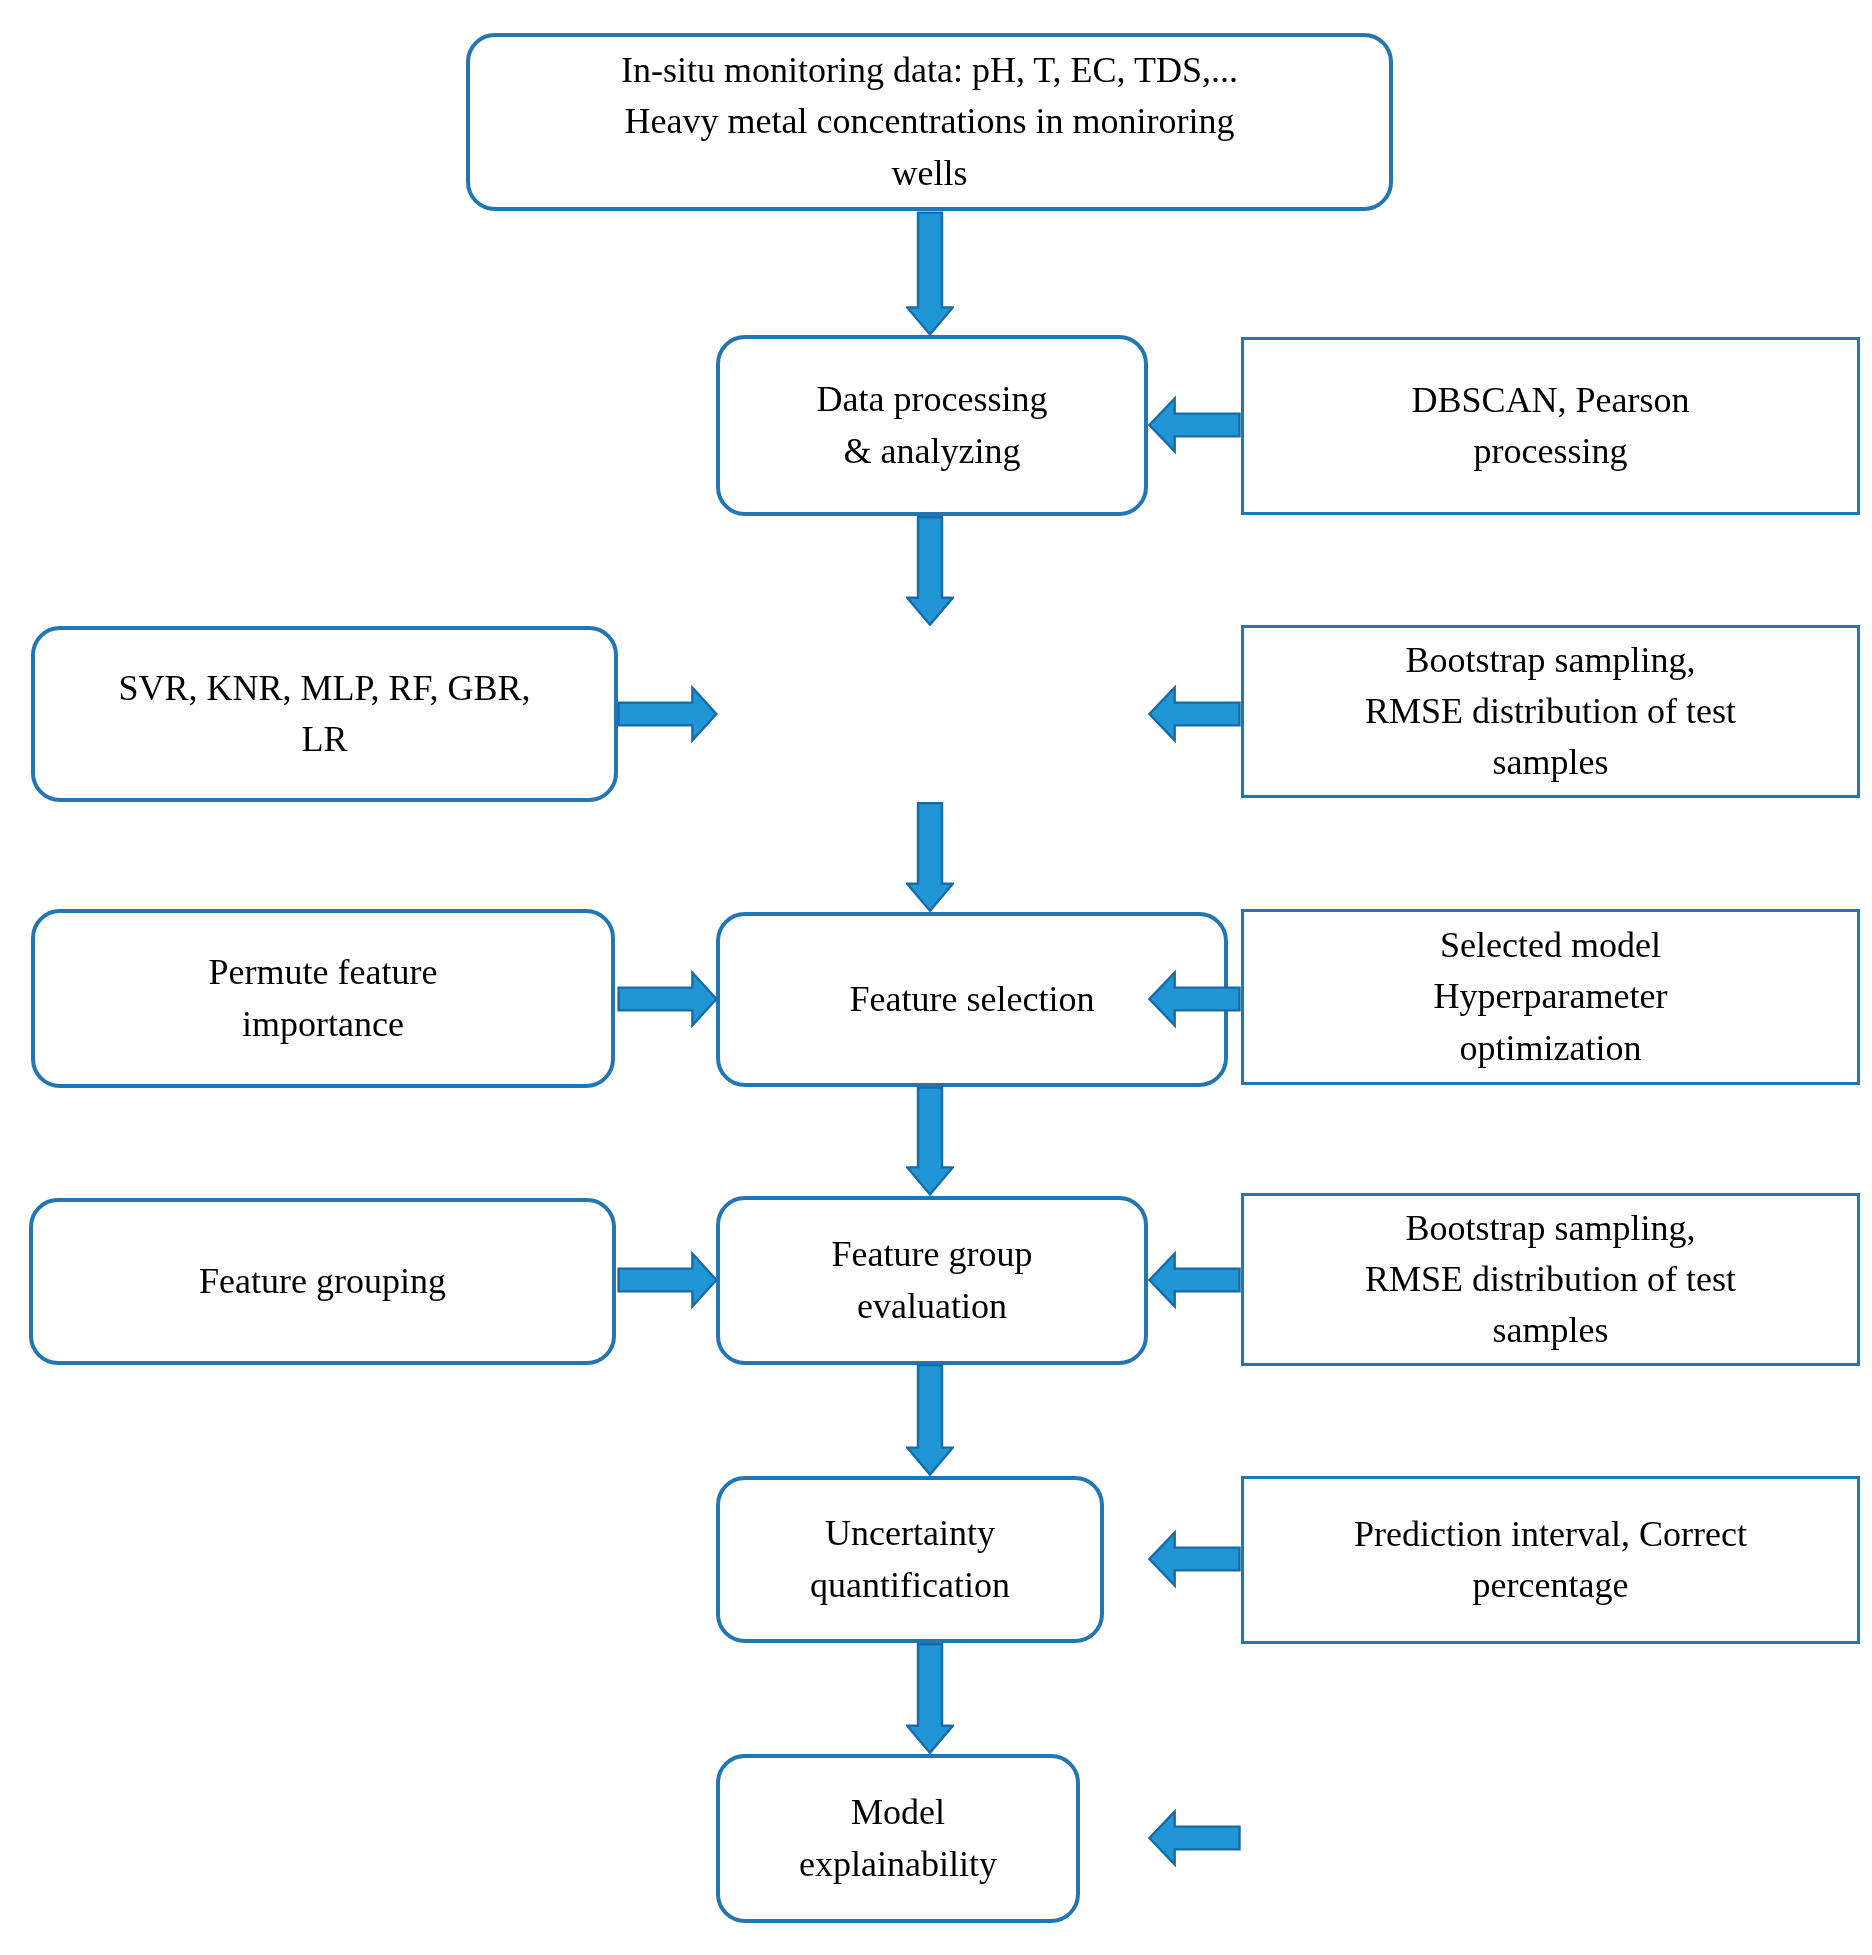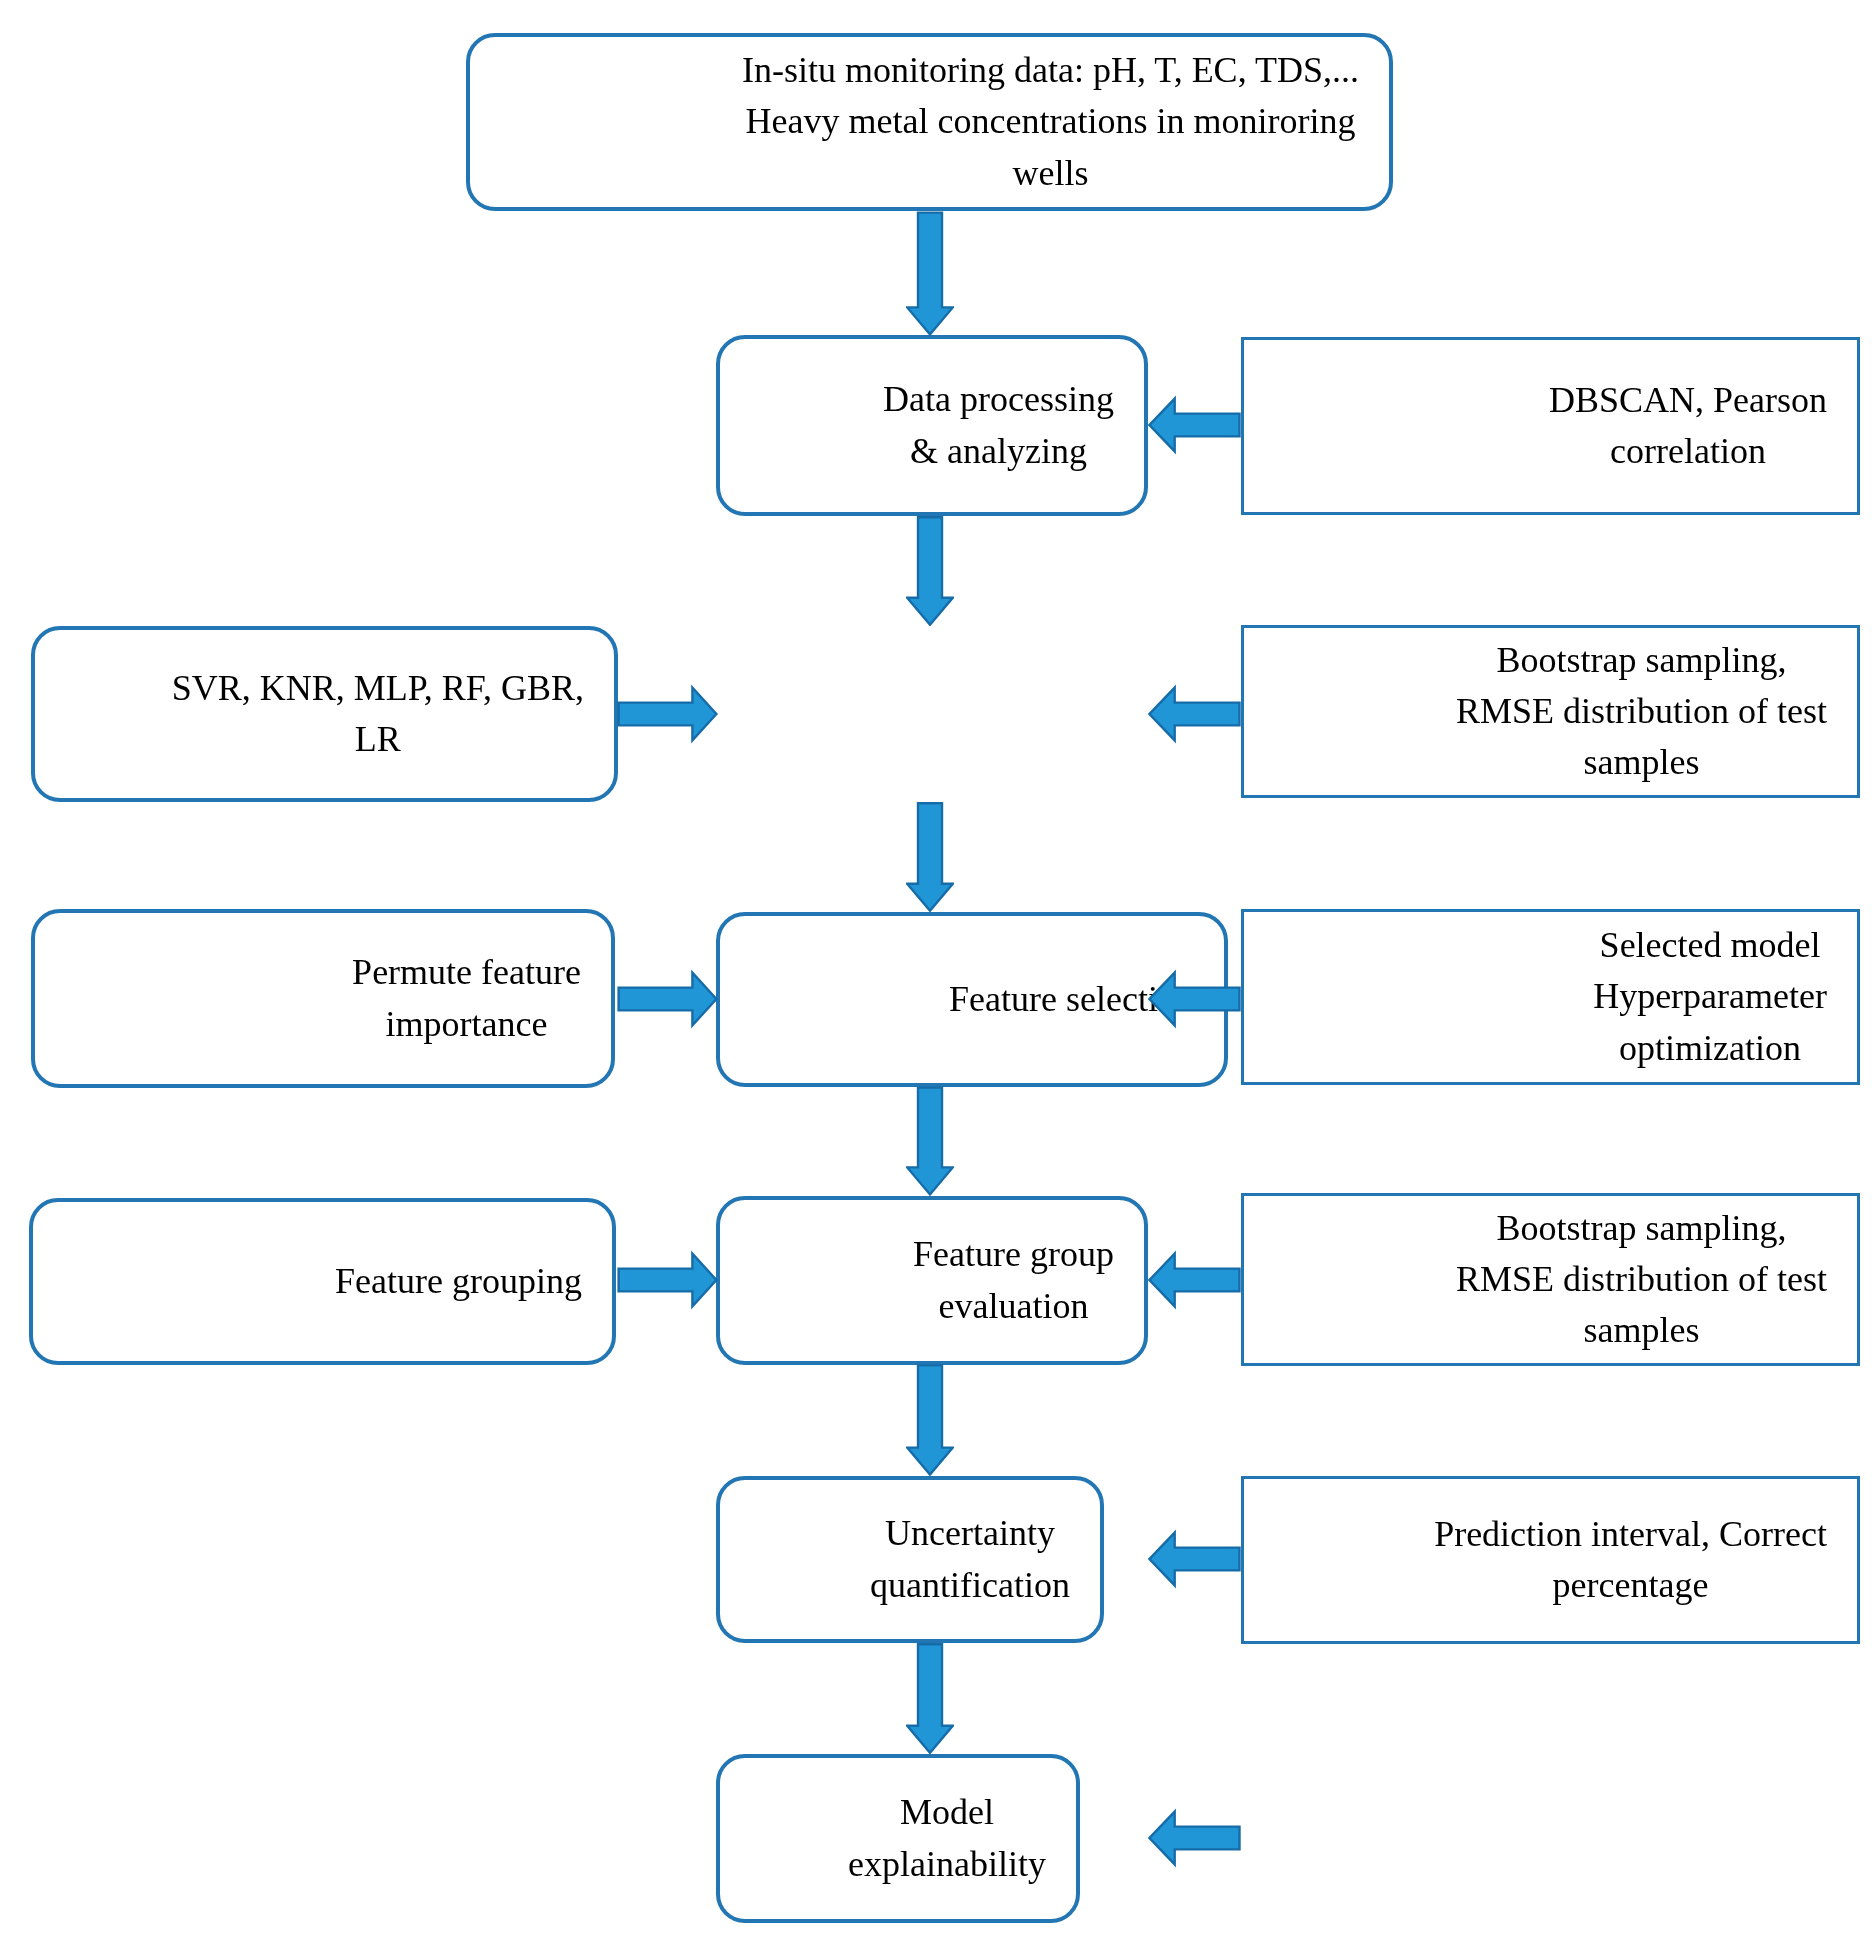--- a/index.html
+++ b/index.html
@@ -12,21 +12,21 @@
   html,body{margin:0;padding:0;background:var(--background);}
   #canvas{
     position:relative;
     width:1873px;height:1955px;
     background:var(--background);
     font-family:"Liberation Serif","DejaVu Serif",serif;
     overflow:hidden;
   }
   .box{
     position:absolute;
-    display:flex;align-items:center;justify-content:flex-end;
+    display:flex;align-items:center;justify-content:center;
     background:#ffffff;
     box-sizing:border-box;
     text-align:center;
     padding:6px 30px;
   }
   .rounded{
     border:4.8px solid var(--box-border);
     border-radius:29px;
   }
   .square{
@@ -90,21 +90,21 @@
     <span class="txt">Permute feature
 importance</span>
   </div>
 
   <div class="box rounded" style="left:29px;top:1198px;width:587px;height:167px">
     <span class="txt">Feature grouping</span>
   </div>
 
   <div class="box square" style="left:1241px;top:337px;width:619px;height:178px">
     <span class="txt">DBSCAN, Pearson
-correlation</span>
+processing</span>
   </div>
 
   <div class="box square" style="left:1241px;top:625px;width:619px;height:173px">
     <span class="txt">Bootstrap sampling,
 RMSE distribution of test
 samples</span>
   </div>
 
   <div class="box square" style="left:1241px;top:909px;width:619px;height:176px">
     <span class="txt">Selected model

